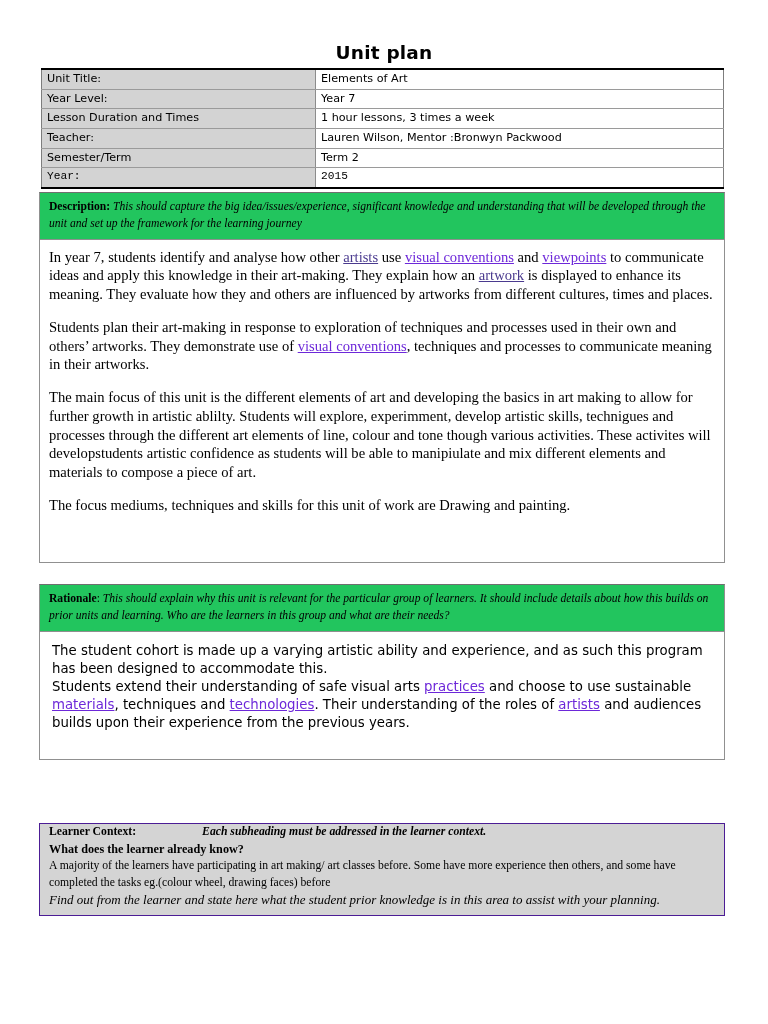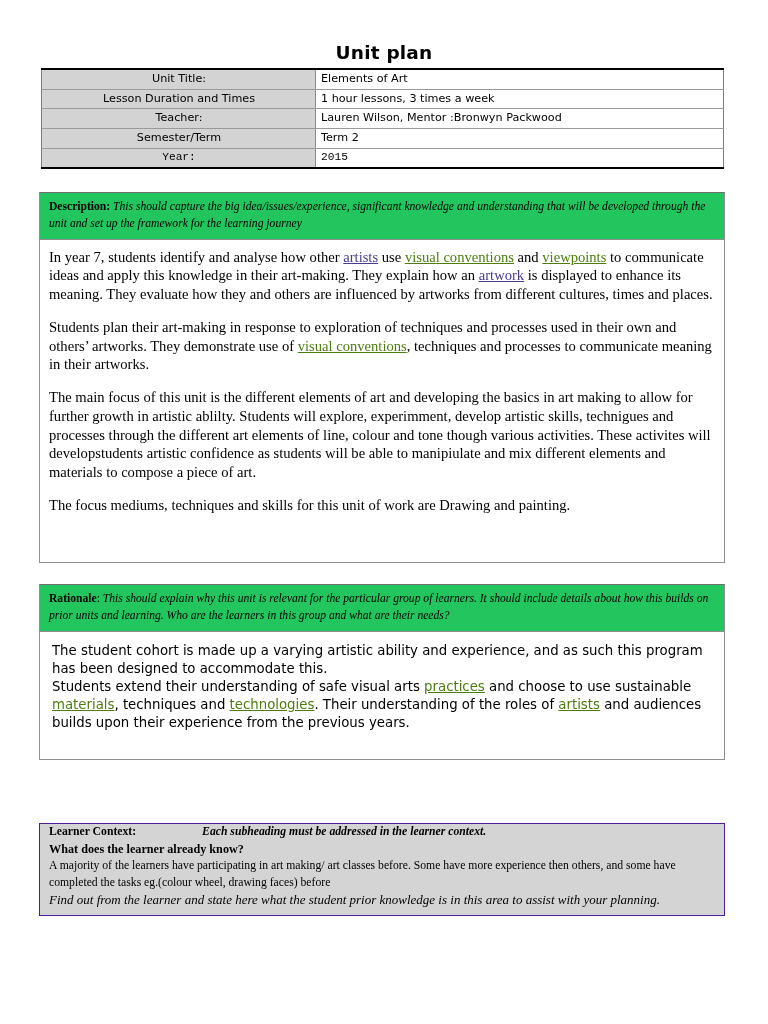--- a/index.html
+++ b/index.html
@@ -50,21 +50,21 @@
   .info-table td.label {
     width: 274px;
     background: #d3d3d3;
     border-right-color: #8c8c8c;
   }
   .info-table td.value {
     background: #ffffff;
   }
   .info-table tr:first-child td { border-top: 2px solid #000; }
   .info-table tr:last-child td { border-bottom: 2px solid #000; font-family: Liberation Mono, monospace; }
-  .info-table td:first-child { border-left: 1px solid #7d7d7d; text-align: center; }
+  .info-table td:first-child { border-left: 1px solid #7d7d7d; }
   .info-table td:last-child { border-right: 1px solid #7d7d7d; }
 
   
   .section {
     position: absolute;
     left: 39px;
     width: 686px;
     border: 1px solid #909090;
     border-top-color: #6f6f6f;
     background: #ffffff;
@@ -90,21 +90,21 @@
   .section-body p {
     margin: 0 0 14px 0;
     font-size: 14.6px;
     line-height: 1.285;
     text-align: left;
   }
   .section-body p:last-child { margin-bottom: 0; }
 
   a.lnk, span.lnk {
     text-decoration: underline;
-    color: #4d7c0f;
+    color: #6d28d9;
   }
   span.lnk.visited { color: #4a3a8f; }
 
   
   #description-section { top: 192px; height: 371px; }
 
   
   #rationale-section { top: 584px; height: 176px; }
   #rationale-section .section-body {
     font-family: "DejaVu Sans", sans-serif;
@@ -147,20 +147,24 @@
 
   <h1 class="doc-title">Unit plan</h1>
 
   <table class="info-table">
     <tbody>
       <tr>
         <td class="label">Unit Title:</td>
         <td class="value">Elements of Art</td>
       </tr>
       <tr>
+        <td class="label">Year Level:</td>
+        <td class="value">Year 7</td>
+      </tr>
+      <tr>
         <td class="label">Lesson Duration and Times</td>
         <td class="value">1 hour lessons, 3 times a week</td>
       </tr>
       <tr>
         <td class="label">Teacher:</td>
         <td class="value">Lauren Wilson, Mentor :Bronwyn Packwood</td>
       </tr>
       <tr>
         <td class="label">Semester/Term</td>
         <td class="value">Term 2</td>

